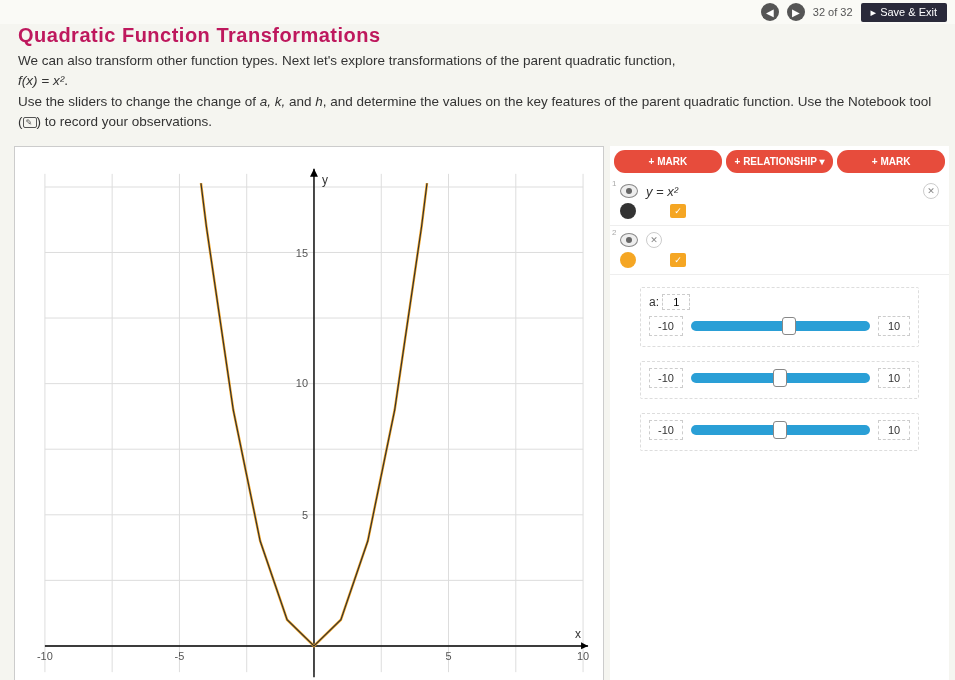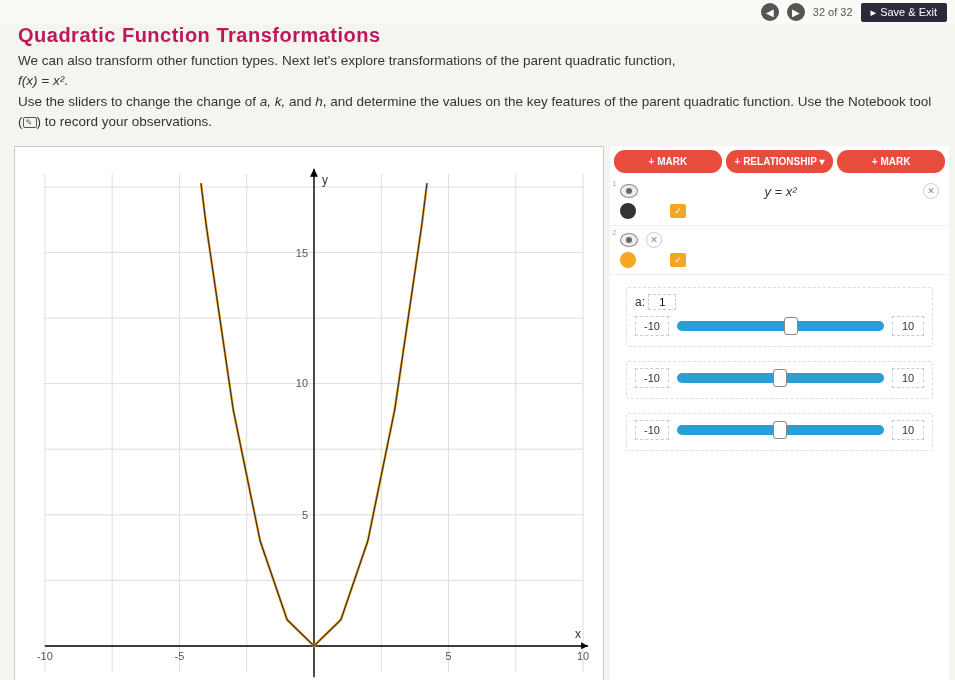--- a/index.html
+++ b/index.html
@@ -144,21 +144,20 @@
     width: 16px; height: 16px;
     border-radius: 50%;
     cursor: pointer;
   }
   .swatch-black { background: #333; }
   .swatch-orange { background: #f5a623; }
   .func-text {
     font-style: italic;
     font-size: 13px;
     flex: 1;
-    text-align: center;
   }
   .close-x {
     width: 16px; height: 16px;
     border: 1px solid #ccc;
     border-radius: 50%;
     display: flex; align-items: center; justify-content: center;
     font-size: 9px;
     color: #888;
     cursor: pointer;
   }
@@ -167,21 +166,21 @@
     background: #f5a623;
     border-radius: 2px;
     display: flex; align-items: center; justify-content: center;
     font-size: 9px;
     color: #fff;
     margin-left: 26px;
   }
   .func-stack { display:flex; flex-direction:column; gap:4px; flex:1; }
   .func-line { display:flex; align-items:center; gap:8px; }
   .sliders-area {
-    padding: 12px 16px;
+    padding: 12px 30px;
     display: flex;
     flex-direction: column;
     gap: 14px;
   }
   .slider-group {
     border: 1px dashed #ddd;
     padding: 6px 8px 10px 8px;
     border-radius: 2px;
   }
   .slider-label {

